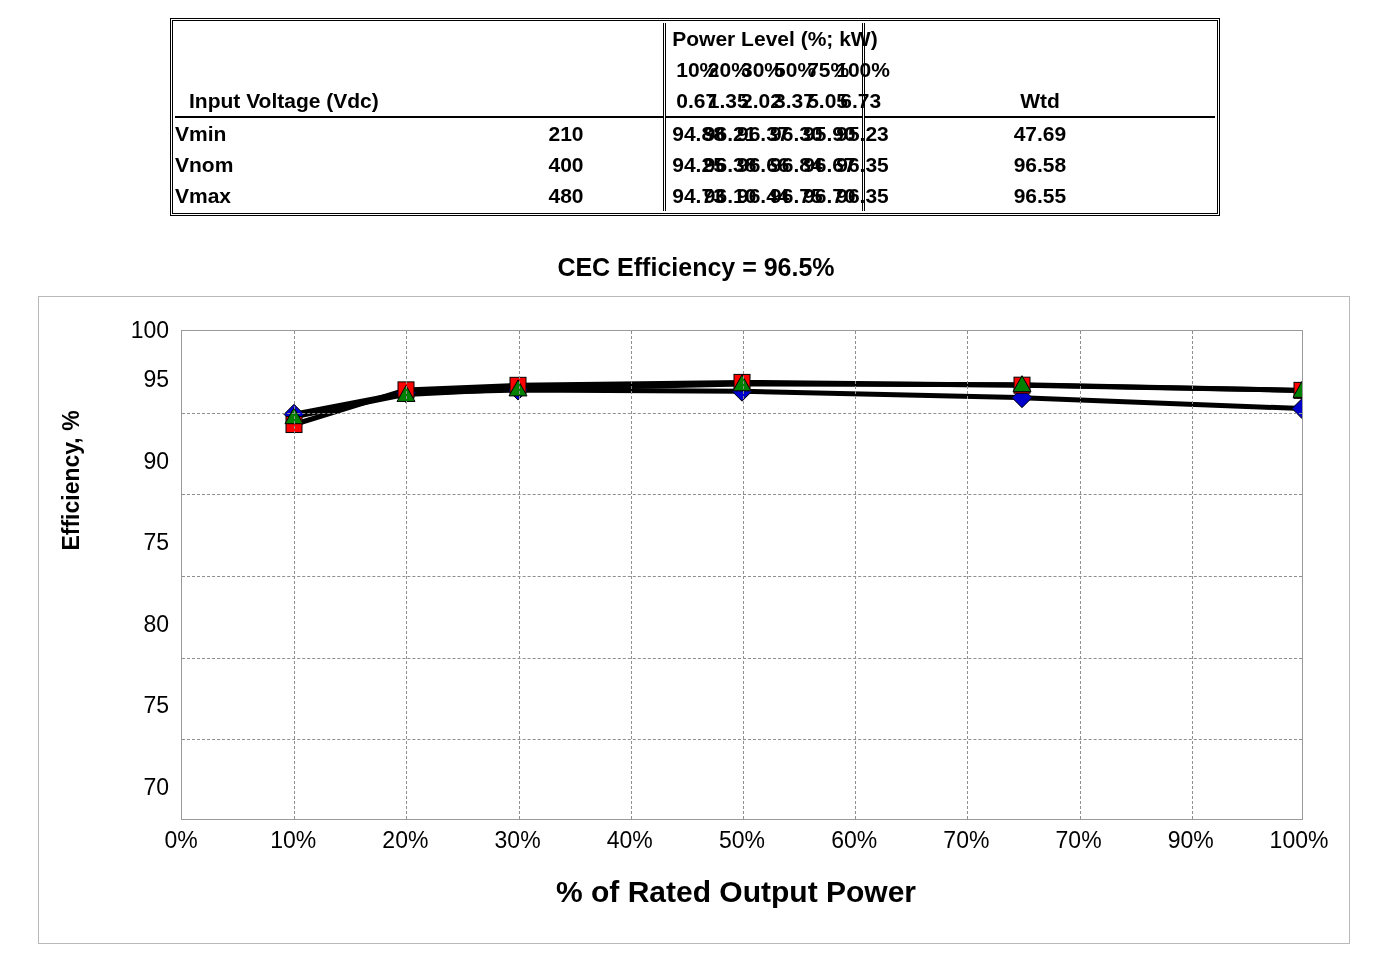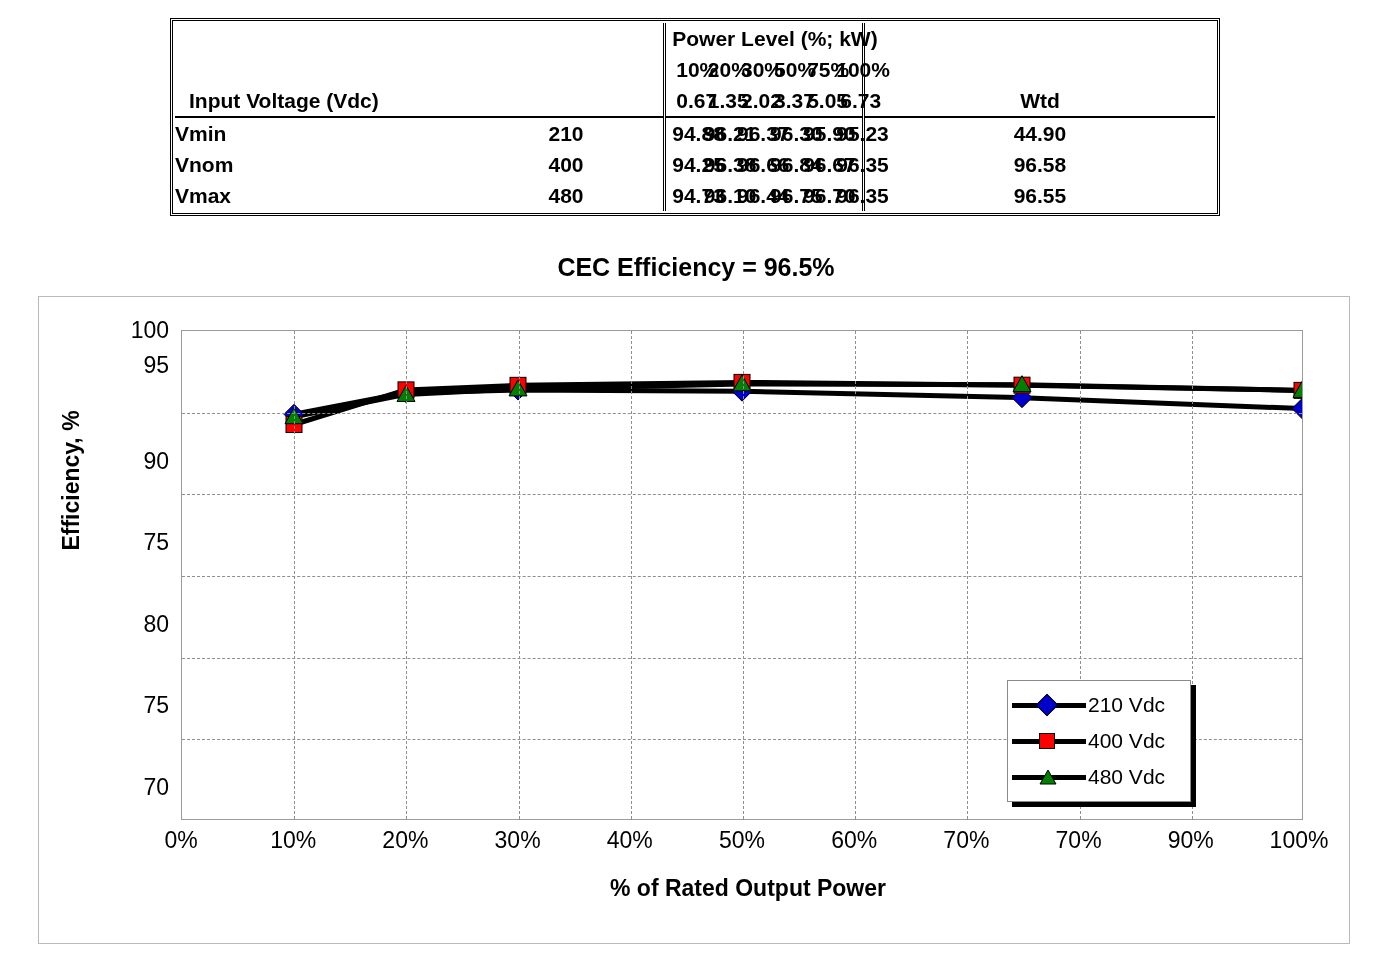--- a/index.html
+++ b/index.html
@@ -137,25 +137,25 @@
     top: 170px;
     width: 220px;
     text-align: center;
     font-size: 23px;
     font-weight: bold;
     transform: rotate(-90deg);
     transform-origin: center center;
   }
   .axis-title-x {
     position: absolute;
-    left: 148px;
+    left: 136px;
     top: 578px;
     width: 1122px;
     text-align: center;
-    font-size: 23px;
+    font-size: 30px;
     font-weight: bold;
   }
 
   
   .legend {
     position: absolute;
     left: 968px;
     top: 383px;
     width: 184px;
     height: 122px;
@@ -233,21 +233,21 @@
 
     <tr class="bd-t">
       <td class="col-label rowlabel">Vmin</td>
       <td class="col-volt bd-r">210</td>
       <td class="col-pl">94.88</td>
       <td class="col-pl">96.21</td>
       <td class="col-pl">96.37</td>
       <td class="col-pl">96.30</td>
       <td class="col-pl">95.90</td>
       <td class="col-pl">95.23</td>
-      <td class="col-wtd" style="border-left:3px double #000">44.90</td>
+      <td class="col-wtd" style="border-left:3px double #000">47.69</td>
     </tr>
     <tr>
       <td class="col-label rowlabel">Vnom</td>
       <td class="col-volt bd-r">400</td>
       <td class="col-pl">94.25</td>
       <td class="col-pl">96.38</td>
       <td class="col-pl">96.66</td>
       <td class="col-pl">96.84</td>
       <td class="col-pl">96.67</td>
       <td class="col-pl">96.35</td>
@@ -274,21 +274,21 @@
 
   <div class="axis-title-y">Efficiency, %</div>
   <div class="axis-title-x">% of Rated Output Power</div>
 
   <div class="ylabels">
     <span style="top:490px">70</span>
     <span style="top:408px">75</span>
     <span style="top:327px">80</span>
     <span style="top:245px">75</span>
     <span style="top:164px">90</span>
-    <span style="top:68px">95</span>
+    <span style="top:82px">95</span>
     <span style="top:33px">100</span>
   </div>
 
   <div class="plot">
 
     <div class="gridline-h" style="top:81.7px"></div>
     <div class="gridline-h" style="top:163.3px"></div>
     <div class="gridline-h" style="top:245px"></div>
     <div class="gridline-h" style="top:326.7px"></div>
     <div class="gridline-h" style="top:408.3px"></div>
@@ -335,37 +335,13 @@
     <span style="left:336.6px">30%</span>
     <span style="left:448.8px">40%</span>
     <span style="left:561px">50%</span>
     <span style="left:673.2px">60%</span>
     <span style="left:785.4px">70%</span>
     <span style="left:897.6px">70%</span>
     <span style="left:1009.8px">90%</span>
     <span style="left:1118px">100%</span>
   </div>
 
-  <div class="legend">
-    <div class="legend-row">
-      <span class="legend-line">
-        <span class="legend-marker m-diamond" style="background:#0000CC"></span>
-      </span>
-      <span class="legend-text">210 Vdc</span>
-    </div>
-    <div class="legend-row">
-      <span class="legend-line">
-        <span class="legend-marker" style="background:#FF0000"></span>
-      </span>
-      <span class="legend-text">400 Vdc</span>
-    </div>
-    <div class="legend-row">
-      <span class="legend-line">
-        <span class="legend-marker" style="background:transparent;border:none">
-          <svg width="18" height="16" viewBox="0 0 18 16">
-              <polygon points="9,1 17,15 1,15" fill="#008000" stroke="#000" stroke-width="1"></polygon>
-            </svg>
-        </span>
-      </span>
-      <span class="legend-text">480 Vdc</span>
-    </div>
-  </div>
 </div>
 
 </body></html>

